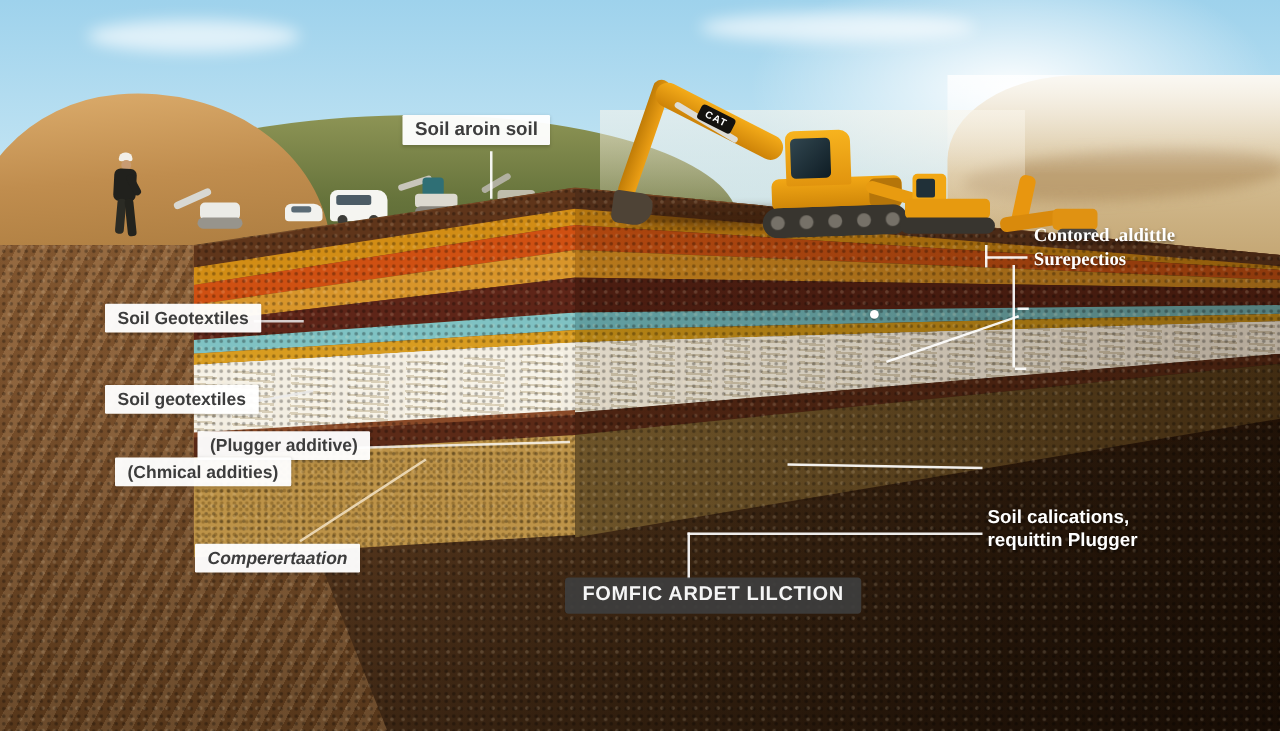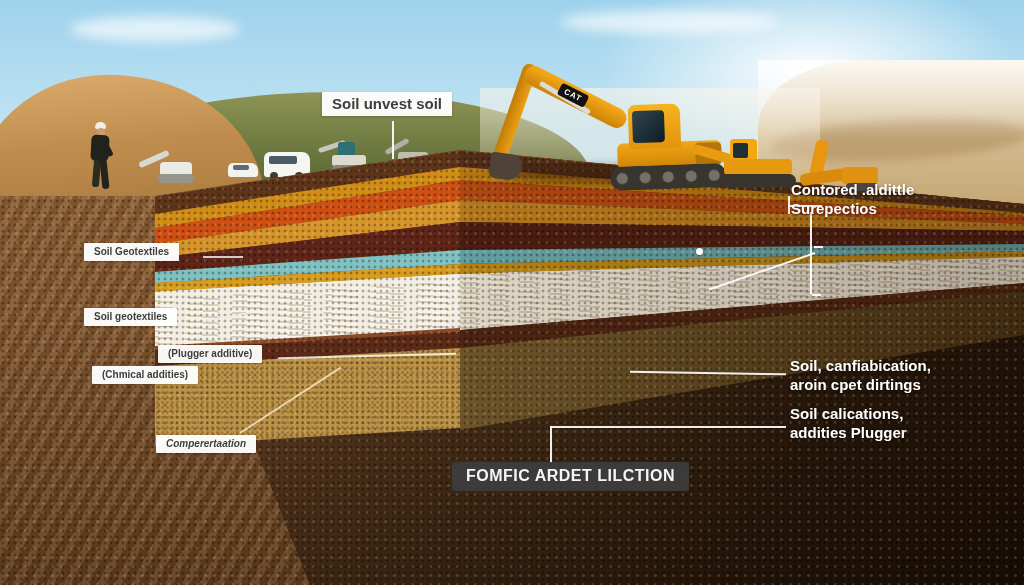--- a/index.html
+++ b/index.html
@@ -143,21 +143,21 @@
   .exc-sm .trk{position:absolute;left:20px;top:40px;width:76px;height:13px;background:#38352f;border-radius:7px;}
   .mach-right{left:800px;top:140px;width:95px;height:52px;}
   .mach-right .a1{position:absolute;left:12px;top:0;width:13px;height:44px;background:#e8960f;transform:rotate(12deg);border-radius:5px;}
   .mach-right .a2{position:absolute;left:0;top:31px;width:48px;height:12px;background:#d98a0c;transform:rotate(-8deg);border-radius:5px;}
   .mach-right .b{position:absolute;left:42px;top:27px;width:36px;height:17px;background:#e09212;border-radius:4px;}
   .mach-right .t{position:absolute;left:46px;top:43px;width:32px;height:8px;background:#4a4540;border-radius:4px;}
   
   .lead{position:absolute;background:rgba(255,255,255,.92);}
   .lead.gray{background:rgba(235,235,235,.85);}
   .dot{position:absolute;width:7px;height:7px;border-radius:50%;background:#fff;box-shadow:0 0 3px rgba(0,0,0,.4);}
-  .lbox{position:absolute;background:rgba(255,255,255,.96);color:#3d3d3d;font-size:10px;font-weight:bold;
+  .lbox{position:absolute;background:rgba(255,255,255,.96);color:#3d3d3d;font-size:14px;font-weight:bold;
     padding:3px 10px 4px;white-space:nowrap;box-shadow:0 1px 3px rgba(0,0,0,.18);border-radius:1px;}
   .rtext{position:absolute;color:#fff;font-size:15px;font-weight:bold;line-height:1.27;white-space:pre-line;
     text-shadow:0 1px 3px rgba(0,0,0,.55);}
   .badge{position:absolute;left:452px;top:462px;background:rgba(62,62,62,.92);color:#f5f5f5;
     font-size:16px;font-weight:bold;letter-spacing:.5px;padding:5px 14px 6px;border-radius:3px;white-space:nowrap;}
 </style>
 </head>
 <body>
 
 <div id="stage">
@@ -277,27 +277,25 @@
   <div class="lead" style="left:550px;top:426px;width:236px;height:2px;"></div>
   <div class="lead" style="left:630px;top:372px;width:156px;height:2px;transform:rotate(1deg);"></div>
   <div class="lead" style="left:788px;top:205px;width:34px;height:2px;"></div>
   <div class="lead" style="left:788px;top:196px;width:2px;height:18px;"></div>
   <div class="lead" style="left:810px;top:212px;width:2px;height:82px;"></div>
   <div class="lead" style="left:703px;top:252px;width:112px;height:2px;transform:rotate(-19deg);transform-origin:100% 50%;"></div>
   <div class="dot" style="left:696px;top:248px;"></div>
   <div class="lead" style="left:814px;top:246px;width:9px;height:2px;"></div>
   <div class="lead" style="left:812px;top:294px;width:9px;height:2px;"></div>
 
-  <div class="lbox" style="left:322px;top:92px;font-size:15px;">Soil unvest soil</div>
+  <div class="lbox" style="left:322px;top:92px;font-size:15px;">Soil aroin soil</div>
   <div class="lbox" style="left:84px;top:243px;">Soil Geotextiles</div>
   <div class="lbox" style="left:84px;top:308px;">Soil geotextiles</div>
   <div class="lbox" style="left:158px;top:345px;">(Plugger additive)</div>
   <div class="lbox" style="left:92px;top:366px;">(Chmical addities)</div>
   <div class="lbox" style="left:156px;top:435px;font-style:italic;">Comperertaation</div>
   <div class="badge">FOMFIC ARDET LILCTION</div>
-  <div class="rtext" style="left:791px;top:180px;">Contored .aldittle
+  <div class="rtext" style="left:827px;top:180px;font-family:Liberation Serif, serif;">Contored .aldittle
 Surepectios</div>
-  <div class="rtext" style="left:790px;top:356px;">Soil, canfiabication,
-aroin cpet dirtings</div>
   <div class="rtext" style="left:790px;top:404px;">Soil calications,
-addities Plugger</div>
+requittin Plugger</div>
 
 </div>
 
 </body></html>

